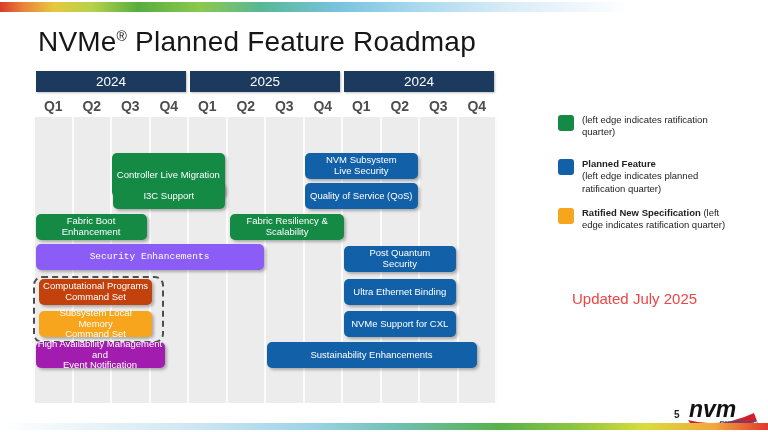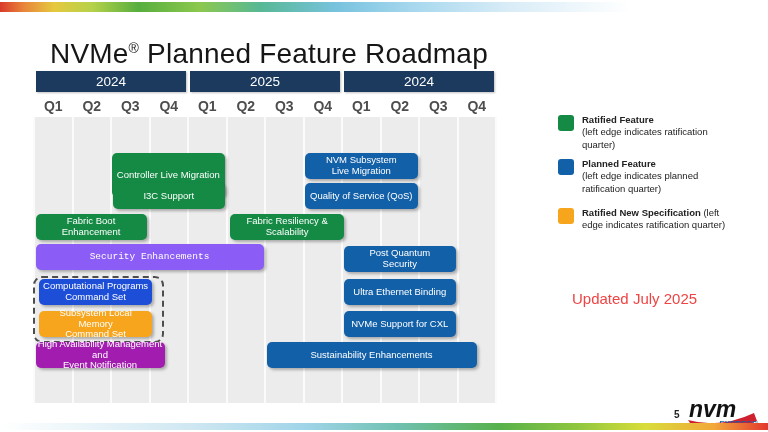--- a/index.html
+++ b/index.html
@@ -4,21 +4,21 @@
 <style>
   html,body{margin:0;padding:0;}
   body{width:768px;height:432px;background:#fff;font-family:"Liberation Sans","DejaVu Sans",sans-serif;overflow:hidden;}
   .slide{position:relative;width:768px;height:432px;background:#fff;overflow:hidden;}
 
   .stripe-top{position:absolute;top:2px;left:0;width:100%;height:10px;
     background:linear-gradient(90deg,#d93a2b 0%,#e8833a 3%,#e6c83e 7%,#b5d24a 12%,#57ae3f 18%,#8cc84e 26%,#57b896 34%,#79c3df 44%,#a8d8ee 54%,#d8ecf7 66%,#ffffff 82%);}
   .stripe-bottom{position:absolute;bottom:2px;left:0;width:100%;height:7px;
     background:linear-gradient(90deg,rgba(255,255,255,0) 0%,#cfe7f2 25%,#9fd4e8 40%,#6fc0b0 52%,#57b14b 65%,#8ec63f 75%,#d8dd3a 84%,#f2a73b 93%,#e2372e 100%);}
 
-  .title{position:absolute;left:38px;top:26px;font-size:28px;font-weight:400;color:#161616;margin:12px;letter-spacing:.2px;}
+  .title{position:absolute;left:38px;top:26px;font-size:28px;font-weight:400;color:#161616;margin:0;letter-spacing:.2px;}
   .title sup{font-size:14px;}
 
   .plot-bg{position:absolute;left:34px;top:117px;width:462px;height:286px;background:#ececec;}
   .gridline{position:absolute;top:117px;height:286px;width:2px;background:#fbfbfb;}
   .year-bar{position:absolute;top:71px;height:21px;background:#1b3a5e;color:#fff;
     font-size:13.5px;display:flex;align-items:center;justify-content:center;box-shadow:1px 1px 2px rgba(0,0,0,.25);}
   .q-label{position:absolute;top:100px;height:12px;font-size:14px;font-weight:bold;color:#4d4d4d;
     display:flex;align-items:center;justify-content:center;}
 
   .bar{position:absolute;height:26px;border-radius:5px;color:#fff;font-size:9.5px;line-height:1.12;
@@ -71,44 +71,44 @@
       <div class="q-label" style="left: 226.5px; width: 38.5px;">Q2</div>
       <div class="q-label" style="left: 265px; width: 38.5px;">Q3</div>
       <div class="q-label" style="left: 303.5px; width: 38.5px;">Q4</div>
       <div class="q-label" style="left: 342px; width: 38.5px;">Q1</div>
       <div class="q-label" style="left: 380.5px; width: 38.5px;">Q2</div>
       <div class="q-label" style="left: 419px; width: 38.5px;">Q3</div>
       <div class="q-label" style="left: 457.5px; width: 38.5px;">Q4</div>
       <div class="group-outline" style="left: 33px; top: 276px; width: 127px; height: 63px;"></div>
       <div class="bar" style="left: 112px; width: 112.5px; top: 153px; height: 44px; background: rgb(20, 138, 69);">Controller Live Migration</div>
       <div class="bar" style="left: 305px; width: 112.5px; top: 153px; height: 26px; background: rgb(18, 96, 168);">NVM Subsystem
-Live Migration</div>
+Live Security</div>
       <div class="bar" style="left: 112.5px; width: 112.5px; top: 183px; height: 26px; background: rgb(20, 138, 69);">I3C Support</div>
       <div class="bar" style="left: 305px; width: 112.5px; top: 183px; height: 26px; background: rgb(18, 96, 168);">Quality of Service (QoS)</div>
       <div class="bar" style="left: 35.5px; width: 111px; top: 214px; height: 26px; background: rgb(20, 138, 69);">Fabric Boot Enhancement</div>
       <div class="bar" style="left: 229.925px; width: 114.425px; top: 214px; height: 26px; background: rgb(20, 138, 69);">Fabric Resiliency &amp;
 Scalability</div>
       <div class="bar" style="left: 35.5px; width: 228px; top: 244px; height: 26px; background: #8b5cf6; font-family: Liberation Mono, monospace;">Security Enhancements</div>
       <div class="bar" style="left: 343.5px; width: 112.5px; top: 246px; height: 26px; background: rgb(18, 96, 168);">Post Quantum
 Security</div>
-      <div class="bar" style="left: 39.35px; width: 112.5px; top: 279px; height: 26px; background: #1d4ed8;">Computational Programs
+      <div class="bar" style="left: 39.35px; width: 112.5px; top: 279px; height: 26px; background: #c2410c;">Computational Programs
 Command Set</div>
       <div class="bar" style="left: 343.5px; width: 112.5px; top: 279px; height: 26px; background: rgb(18, 96, 168);">Ultra Ethernet Binding</div>
       <div class="bar" style="left: 39.35px; width: 112.5px; top: 311px; height: 26px; background: rgb(247, 165, 28);">Subsystem Local Memory
 Command Set</div>
       <div class="bar" style="left: 343.5px; width: 112.5px; top: 311px; height: 26px; background: rgb(18, 96, 168);">NVMe Support for CXL</div>
       <div class="bar" style="left: 35.5px; width: 129px; top: 342px; height: 26px; background: #a21caf;">High Availability Management and
 Event Notification</div>
       <div class="bar" style="left: 266.5px; width: 210px; top: 342px; height: 26px; background: rgb(18, 96, 168);">Sustainability Enhancements</div>
     </div>
 
   <div class="legend">
     <div class="legend-item" style="top:2px">
       <span class="legend-swatch" style="background: rgb(20, 138, 69);"></span>
-      <div class="legend-text"><b>Ratified Feature</b><span>(left edge indicates ratification quarter)</span></div>
+      <div class="legend-text"><span>(left edge indicates ratification quarter)</span></div>
     </div>
     <div class="legend-item" style="top:46px">
       <span class="legend-swatch" style="background: rgb(18, 96, 168);"></span>
       <div class="legend-text"><b>Planned Feature</b><span>(left edge indicates planned ratification quarter)</span></div>
     </div>
     <div class="legend-item" style="top:95px">
       <span class="legend-swatch" style="background: rgb(247, 165, 28);"></span>
       <div class="legend-text"><b class="inline">Ratified New Specification</b> <span>(left edge indicates ratification quarter)</span></div>
     </div>
   </div>

